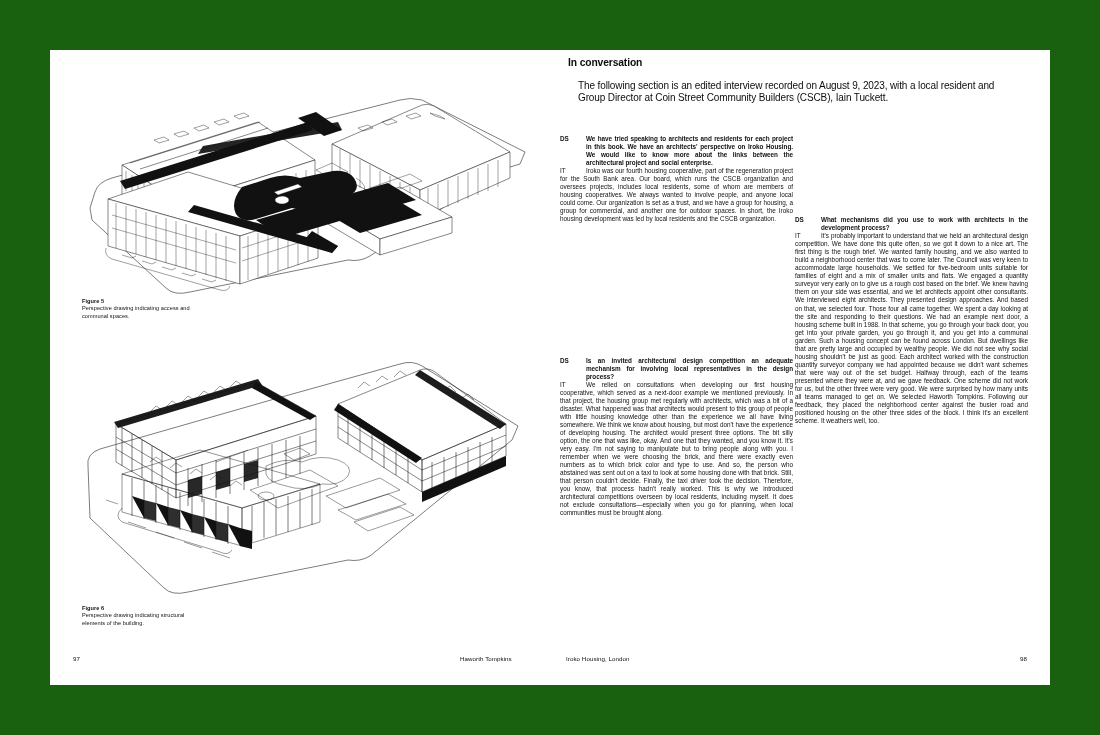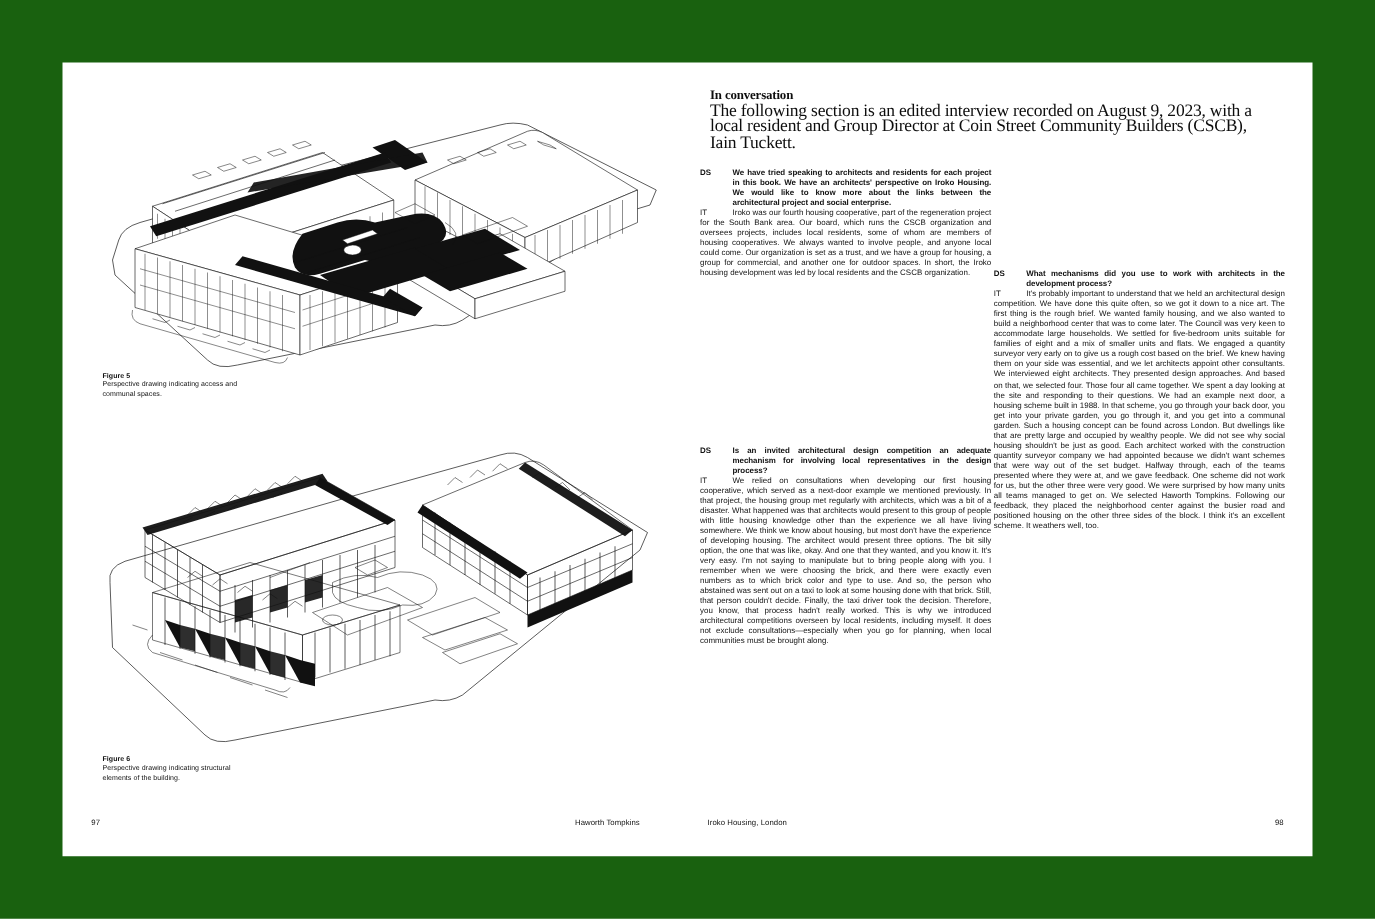--- a/index.html
+++ b/index.html
@@ -59,37 +59,36 @@
     font-weight: bold;
     display: block;
   }
   .cap5 { left: 32px; top: 248px; }
   .cap6 { left: 32px; top: 555px; }
 
   
   .intro {
     position: absolute;
     left: 18px;
-    top: 21px;
+    top: 7px;
     width: 440px;
-    font-family: Liberation Serif, serif;
   }
   .intro-title {
     font-weight: bold;
     font-size: 10.3px;
     line-height: 12.5px;
     color: #0d0d0d;
     margin: 0 0 0 0;
     letter-spacing: -0.012em;
   }
   .intro-body {
-    font-size: 14px;
+    font-size: 10px;
     line-height: 12.6px;
     color: #0d0d0d;
-    margin: 0;
+    margin: 10px;
     letter-spacing: -0.012em;
   }
 
   
   .col {
     position: absolute;
     width: 233px;
     font-size: 6.35px;
     line-height: 8.05px;
     color: #111;

